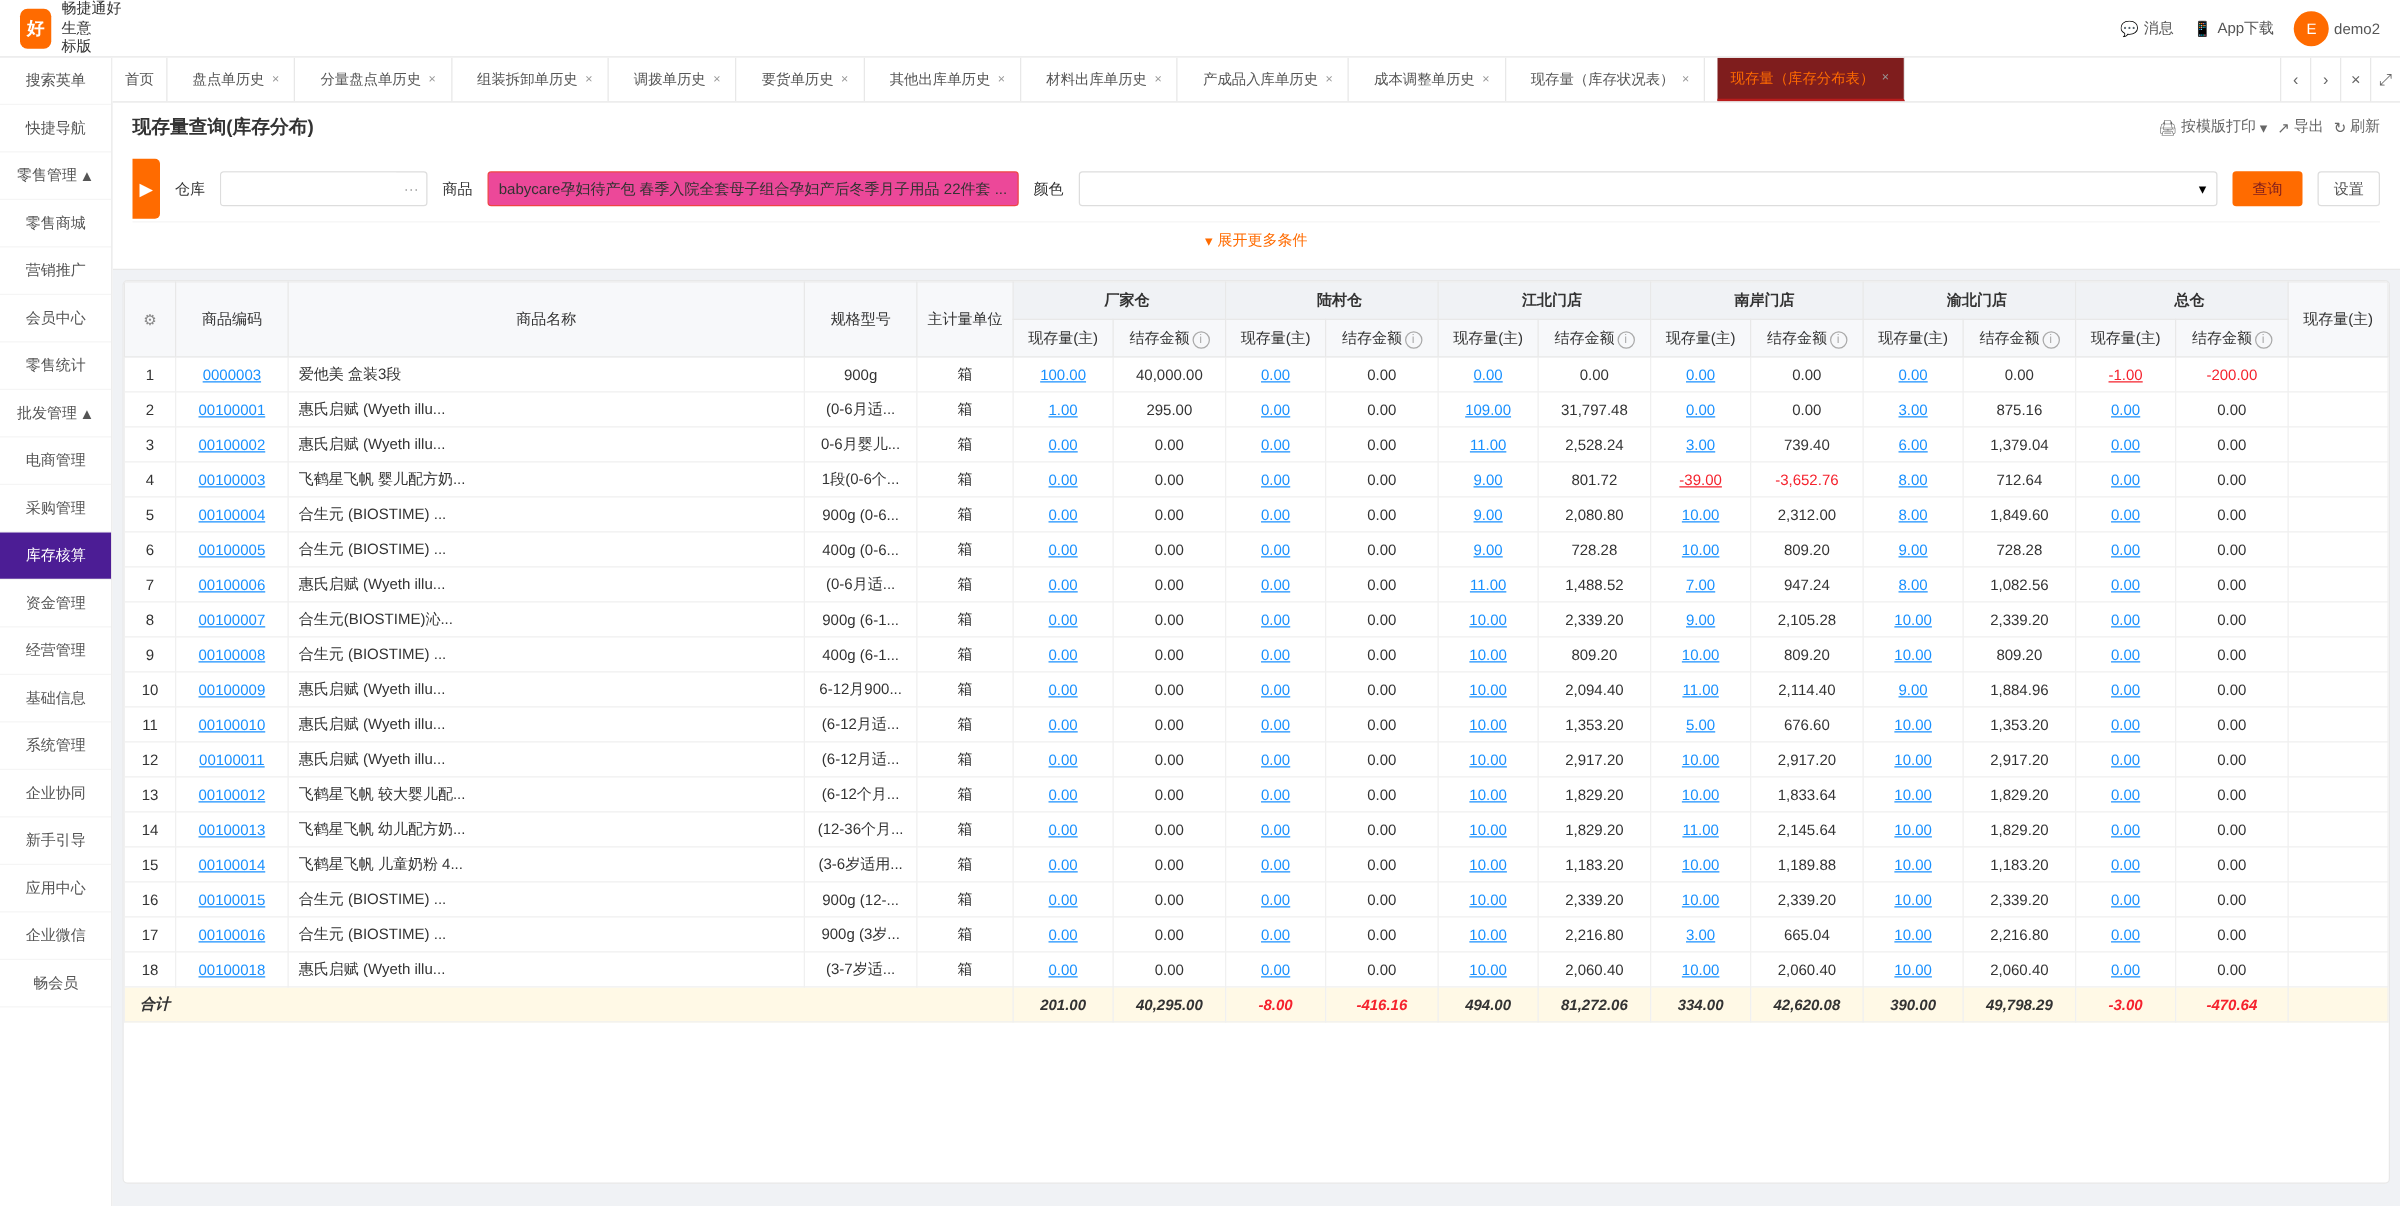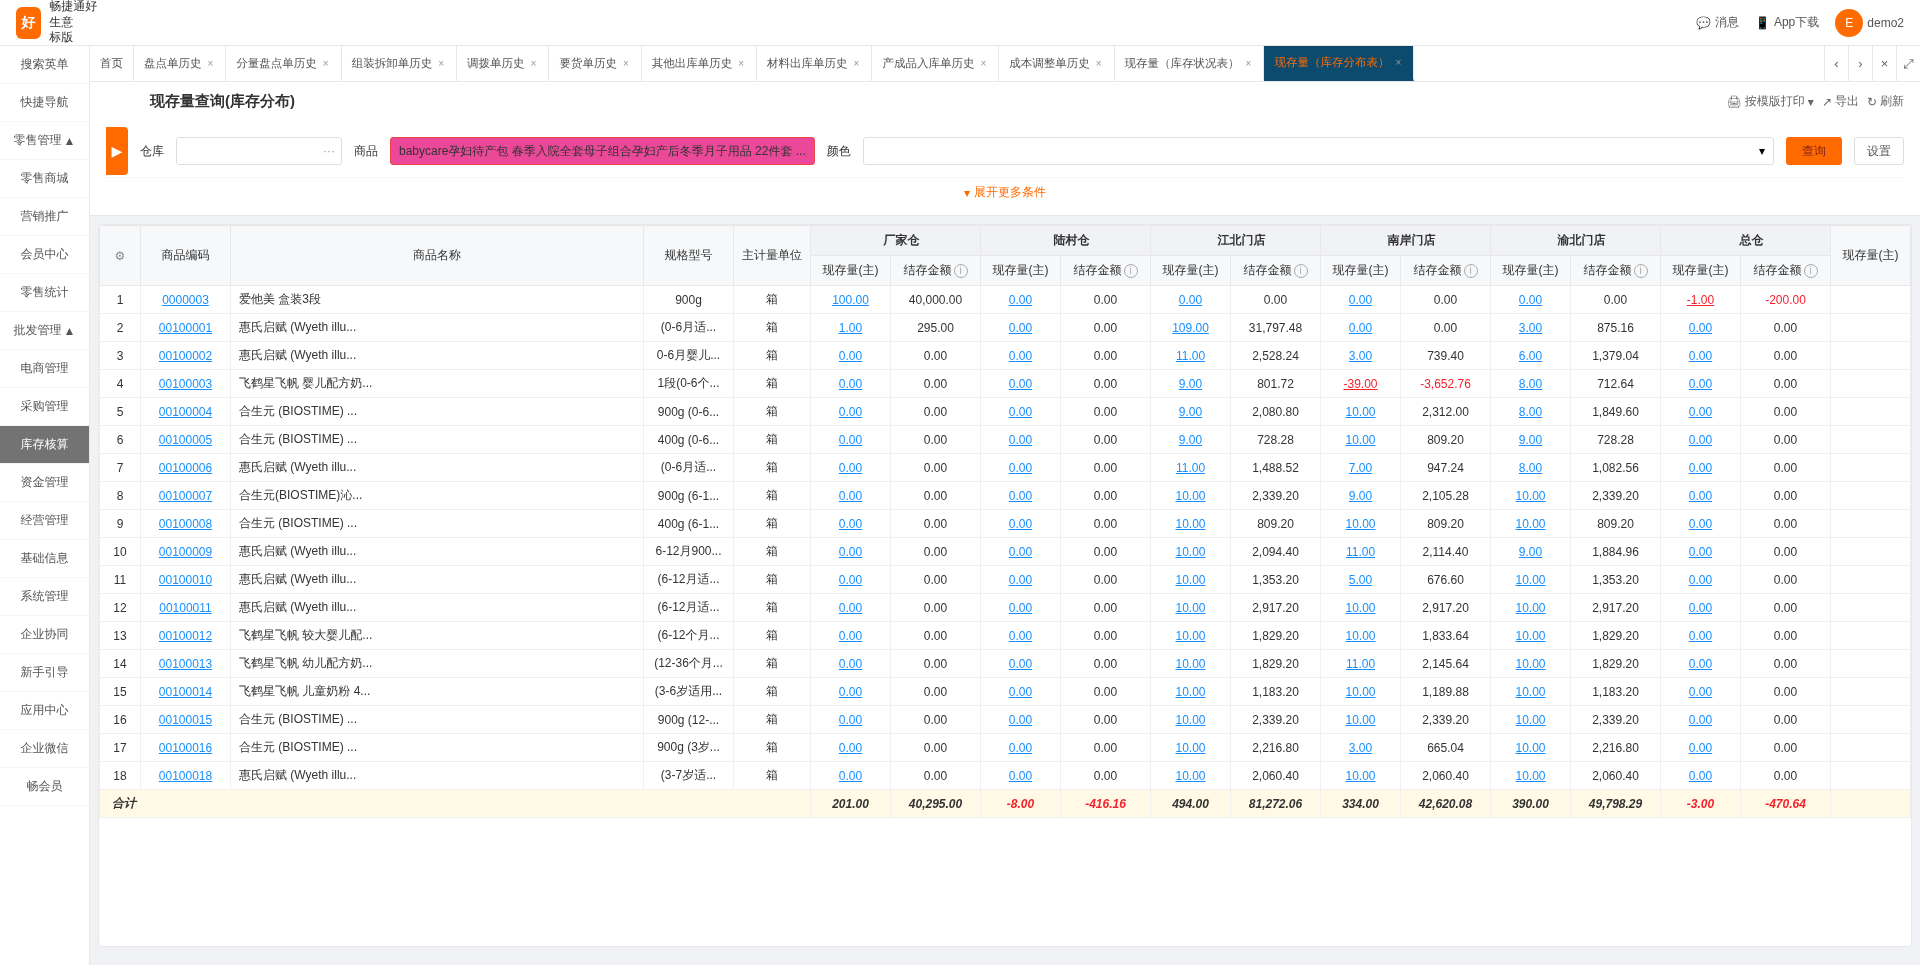--- a/index.html
+++ b/index.html
@@ -70,38 +70,39 @@
     .tabbar {
       height: 36px;
       background: #fff;
       display: flex;
       align-items: center;
       border-bottom: 1px solid #e8e8e8;
       position: fixed;
       top: 46px; left: 90px; right: 0;
       z-index: 99;
       overflow: hidden;
+      gap: 10px;
     }
     .tab-item {
       display: flex;
       align-items: center;
       padding: 0 10px;
       height: 100%;
       font-size: 11.5px;
       color: #555;
       border-right: 1px solid #e8e8e8;
       cursor: pointer;
       white-space: nowrap;
       gap: 4px;
       flex-shrink: 0;
     }
     .tab-item.active {
-      background: #0c4a6e;
+      background: #7f1d1d;
       color: #ff6b00;
-      border-bottom: 2px solid #0c4a6e;
+      border-bottom: 2px solid #b91c1c;
     }
     .tab-item .close-x {
       font-size: 10px;
       color: #999;
       padding: 1px 2px;
     }
     .tab-nav-btns {
       display: flex;
       align-items: center;
       margin-left: auto;
@@ -134,21 +135,21 @@
       flex-direction: column;
     }
     .sidebar-item {
       padding: 10px 6px;
       text-align: center;
       cursor: pointer;
       color: #555;
       font-size: 12px;
       border-bottom: 1px solid #f5f5f5;
     }
-    .sidebar-item.active { background: #737373; color: white; }
+    .sidebar-item.active { background: #4c1d95; color: white; }
     .sidebar-item.has-arrow {
       display: flex;
       justify-content: center;
       align-items: center;
       gap: 2px;
     }
 
     
     .main-content {
       position: absolute;
@@ -164,21 +165,20 @@
     .page-header {
       background: #fff;
       padding: 10px 16px 0;
       border-bottom: 1px solid #e8e8e8;
     }
     .page-title-bar {
       display: flex;
       align-items: center;
       justify-content: space-between;
       margin-bottom: 8px;
-      margin-left: 44px;
     }
     .page-title {
       font-size: 15px;
       font-weight: bold;
       color: #333;
     }
     .page-actions {
       display: flex;
       gap: 8px;
       align-items: center;

